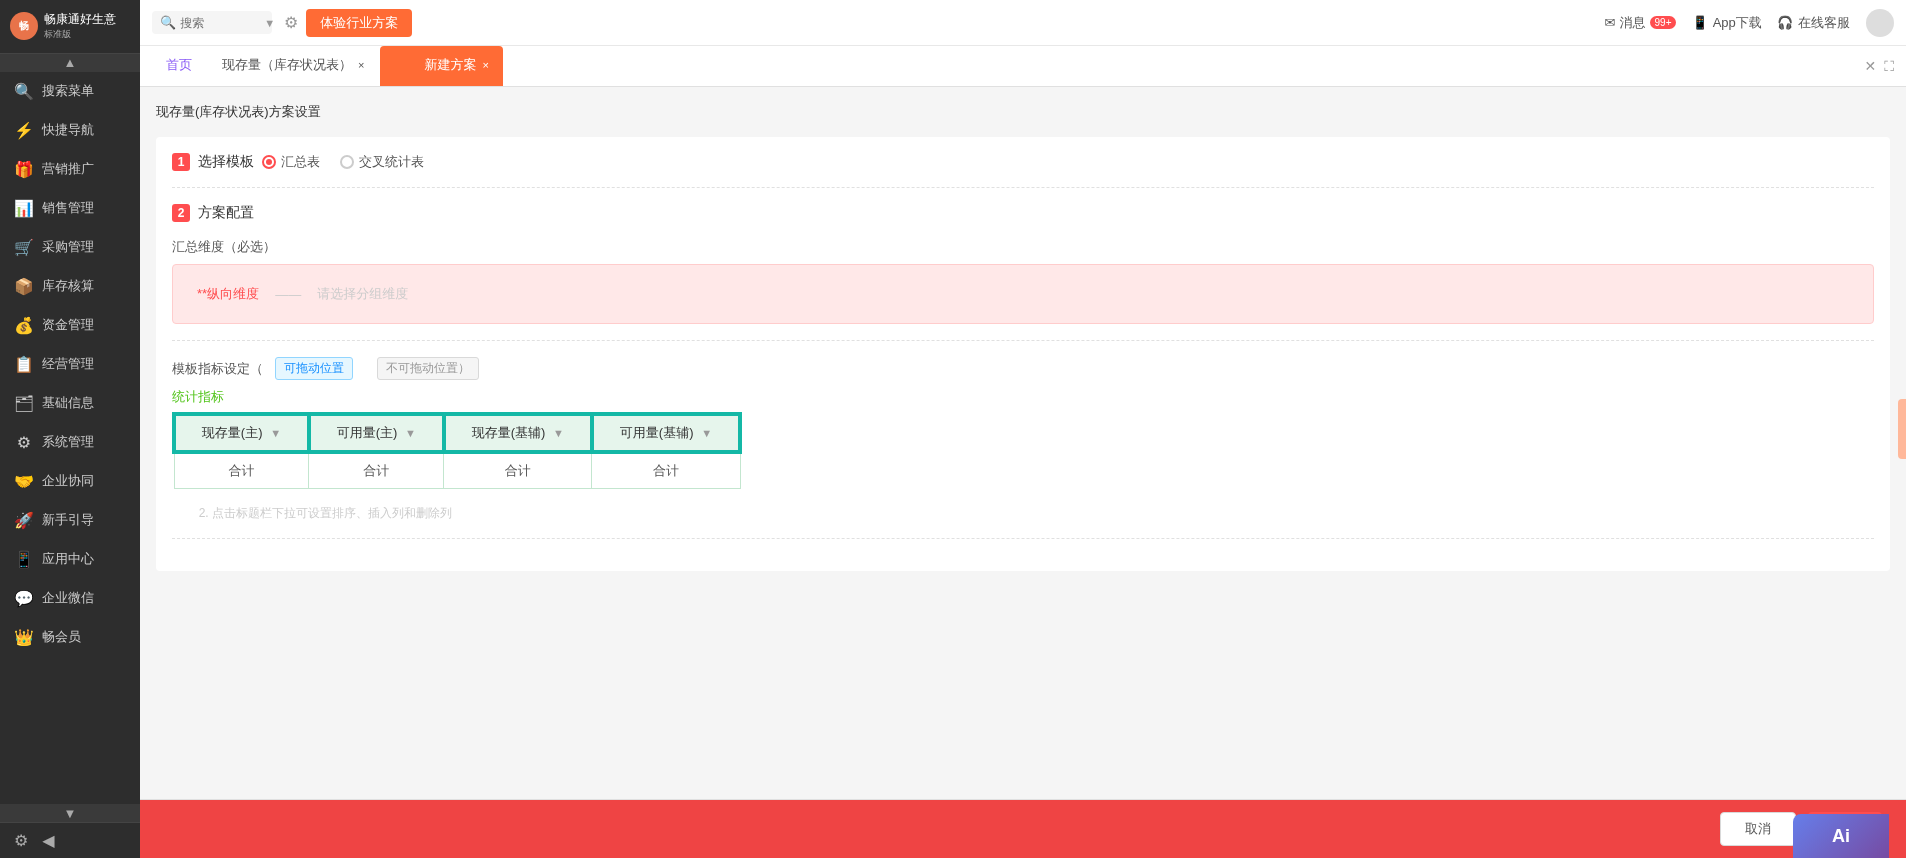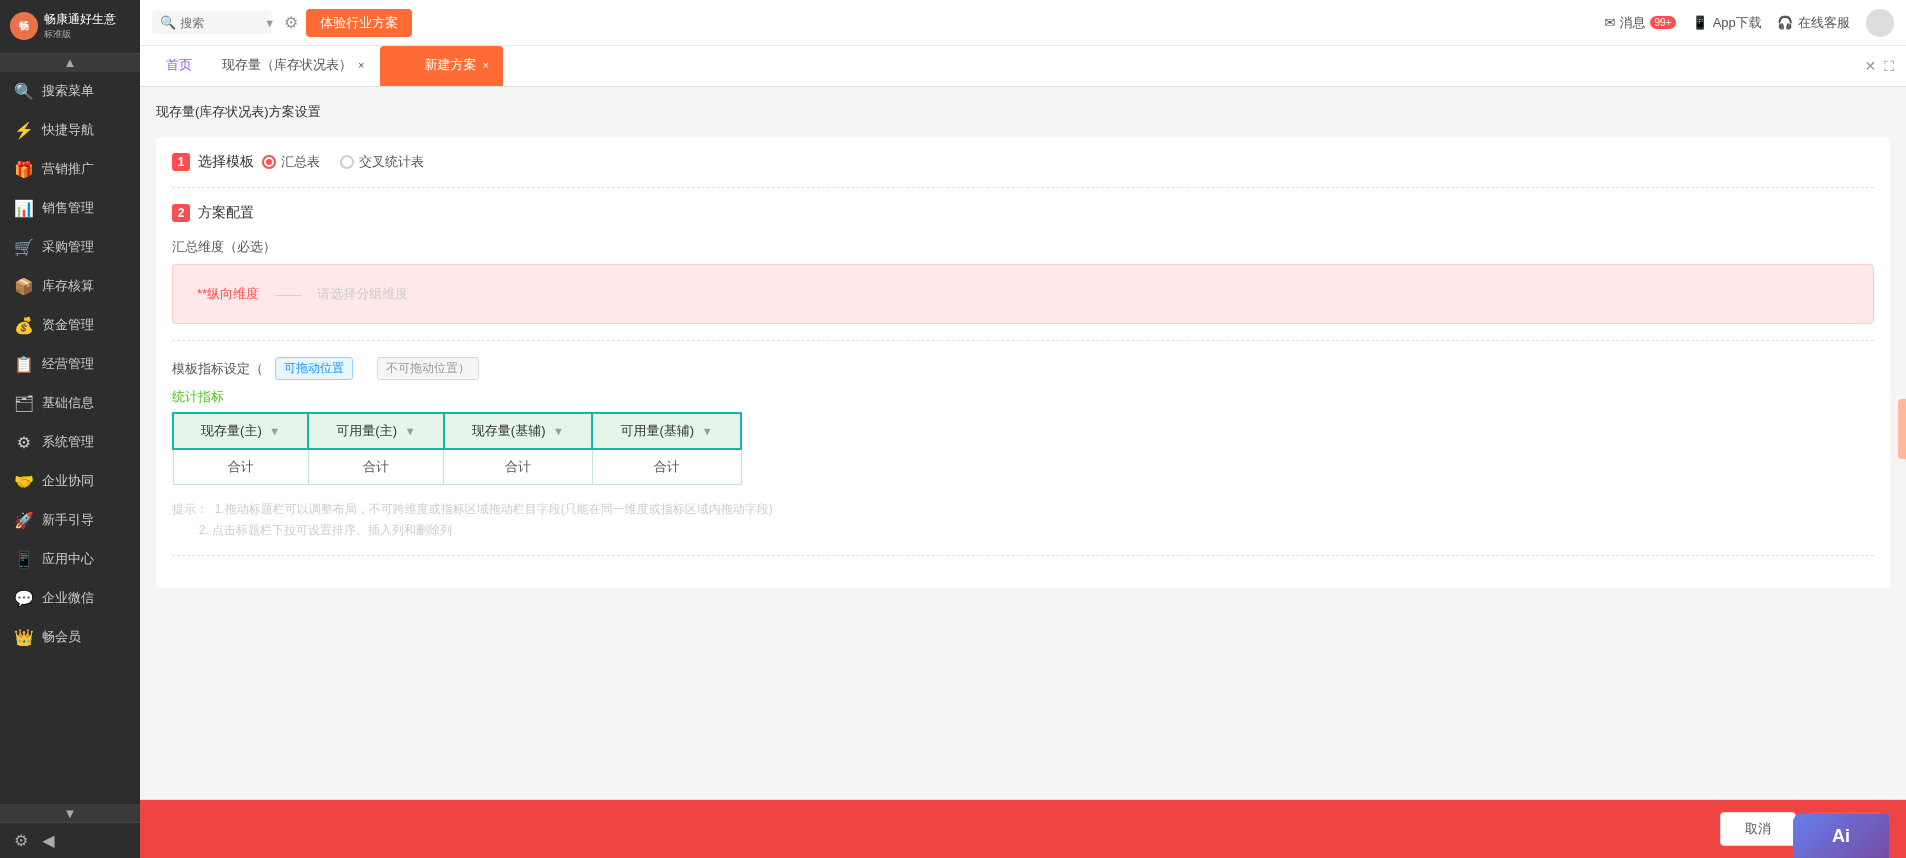--- a/index.html
+++ b/index.html
@@ -200,21 +200,21 @@
       border-radius: 2px;
       width: 570px;
       border-collapse: collapse;
     }
     .stats-table th {
       background: #e6f5ec;
       padding: 8px 25px;
       font-size: 13px;
       color: #333;
       font-weight: normal;
-      border: 2px solid #14b8a6;
+      border: 4px solid #14b8a6;
       text-align: center;
     }
     .stats-table td {
       padding: 8px 16px;
       font-size: 13px;
       color: #555;
       border: 1px solid #c3e6cf;
       text-align: center;
       background: #fff;
     }
@@ -473,23 +473,20 @@
               <td>合计</td>
               <td>合计</td>
               <td>合计</td>
             </tr>
           </tbody>
         </table>
       </div>
 
       <div class="tips-section">
         <div class="tip-item">
-          提示：&nbsp;&nbsp;<span>1.拖动标题栏可以调整布局，不可跨维度或指标区域拖动栏目字段(只能在同一维度或指标区域内拖动字段)</span>
-        </div>
-        <div class="tip-item">
           &nbsp;&nbsp;&nbsp;&nbsp;&nbsp;&nbsp;&nbsp;&nbsp;<span>2. 点击标题栏下拉可设置排序、插入列和删除列</span>
         </div>
       </div>
 
       <hr class="divider">
 
 
     </div>
   </div>
 

